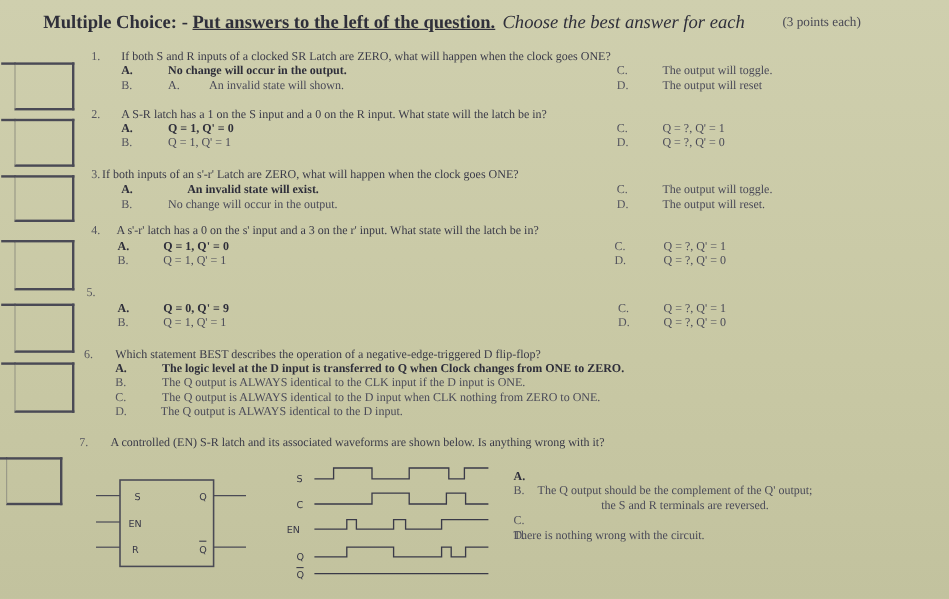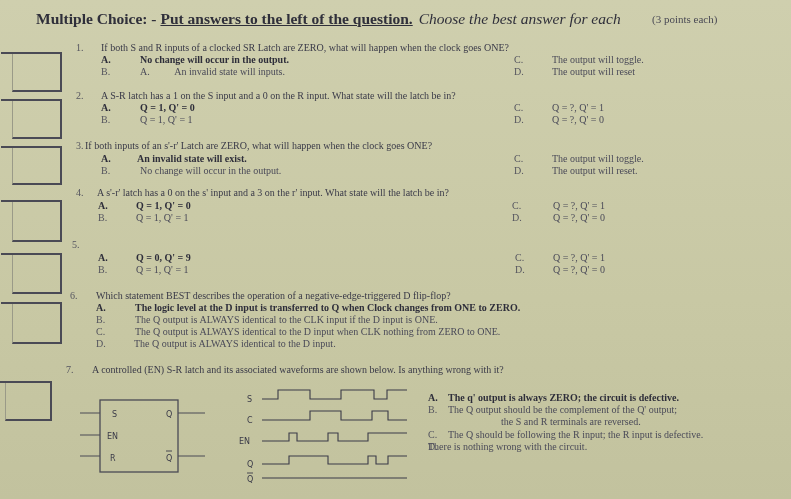--- a/index.html
+++ b/index.html
@@ -37,41 +37,41 @@
   <div class="box" style="top:200px;height:42px;"></div>
   <div class="box" style="top:253px;height:41px;"></div>
   <div class="box" style="top:302px;height:42px;"></div>
   <div class="box" style="top:381px;height:40px;left:5px;width:47px;"></div>
 
   <div class="abs qnum" style="left:76px;top:42px;">1.</div>
   <div class="abs qtext" style="left:101px;top:42px;">If both S and R inputs of a clocked SR Latch are ZERO, what will happen when the clock goes ONE?</div>
   <div class="abs lbl b" style="left:101px;top:54px;">A.</div>
   <div class="abs opt b" style="left:140px;top:54px;">No change will occur in the output.</div>
   <div class="abs lbl" style="left:101px;top:66px;">B.</div>
-  <div class="abs opt" style="left:140px;top:66px;white-space:pre;">A.          An invalid state will inputs.</div>
+  <div class="abs opt" style="left:140px;top:66px;white-space:pre;">A.          An invalid state will shown.</div>
   <div class="abs lbl" style="left:514px;top:54px;">C.</div>
   <div class="abs opt" style="left:552px;top:54px;">The output will toggle.</div>
   <div class="abs lbl" style="left:514px;top:66px;">D.</div>
   <div class="abs opt" style="left:552px;top:66px;">The output will reset</div>
 
   <div class="abs qnum" style="left:76px;top:90px;">2.</div>
   <div class="abs qtext" style="left:101px;top:90px;">A S-R latch has a 1 on the S input and a 0 on the R input. What state will the latch be in?</div>
   <div class="abs lbl b" style="left:101px;top:102px;">A.</div>
   <div class="abs opt b" style="left:140px;top:102px;">Q = 1, Q' = 0</div>
   <div class="abs lbl" style="left:101px;top:114px;">B.</div>
   <div class="abs opt" style="left:140px;top:114px;">Q = 1, Q' = 1</div>
   <div class="abs lbl" style="left:514px;top:102px;">C.</div>
   <div class="abs opt" style="left:552px;top:102px;">Q = ?, Q' = 1</div>
   <div class="abs lbl" style="left:514px;top:114px;">D.</div>
   <div class="abs opt" style="left:552px;top:114px;">Q = ?, Q' = 0</div>
 
   <div class="abs qnum" style="left:76px;top:140px;">3.</div>
   <div class="abs qtext" style="left:85px;top:140px;">If both inputs of an s'-r' Latch are ZERO, what will happen when the clock goes ONE?</div>
   <div class="abs lbl b" style="left:101px;top:153px;">A.</div>
-  <div class="abs opt b" style="left:137px;top:153px;">An invalid state will exist.</div>
+  <div class="abs opt b" style="left:156px;top:153px;">An invalid state will exist.</div>
   <div class="abs lbl" style="left:101px;top:165px;">B.</div>
   <div class="abs opt" style="left:140px;top:165px;">No change will occur in the output.</div>
   <div class="abs lbl" style="left:514px;top:153px;">C.</div>
   <div class="abs opt" style="left:552px;top:153px;">The output will toggle.</div>
   <div class="abs lbl" style="left:514px;top:165px;">D.</div>
   <div class="abs opt" style="left:552px;top:165px;">The output will reset.</div>
 
   <div class="abs qnum" style="left:76px;top:187px;">4.</div>
   <div class="abs qtext" style="left:97px;top:187px;">A s'-r' latch has a 0 on the s' input and a 3 on the r' input. What state will the latch be in?</div>
   <div class="abs lbl b" style="left:98px;top:200px;">A.</div>
@@ -132,22 +132,20 @@
     </g>
     <text x="22" y="17" font-size="8" fill="#3a3a48">S</text>
     <text x="22" y="38" font-size="8" fill="#3a3a48">C</text>
     <text x="14" y="59" font-size="8" fill="#3a3a48">EN</text>
     <text x="22" y="82" font-size="8" fill="#3a3a48">Q</text>
     <text x="22" y="97" font-size="8" fill="#3a3a48">Q</text>
     <line x1="22" y1="88" x2="28" y2="88" stroke="#3a3a48" stroke-width="0.9"></line>
   </svg>
 
   <div class="abs lbl b" style="left:428px;top:392px;">A.</div>
-  <div class="abs opt b" style="left:448px;top:392px;">The q' output is always ZERO; the circuit is defective.</div>
   <div class="abs lbl" style="left:428px;top:404px;">B.</div>
   <div class="abs opt" style="left:448px;top:404px;">The Q output should be the complement of the Q' output;</div>
   <div class="abs opt" style="left:501px;top:416px;">the S and R terminals are reversed.</div>
   <div class="abs lbl" style="left:428px;top:429px;">C.</div>
-  <div class="abs opt" style="left:448px;top:429px;">The Q should be following the R input; the R input is defective.</div>
   <div class="abs lbl" style="left:428px;top:441px;">D.</div>
   <div class="abs opt" style="left:428px;top:441px;font-family:Liberation Serif, serif;">There is nothing wrong with the circuit.</div>
 
 </div>
 
 </body></html>

